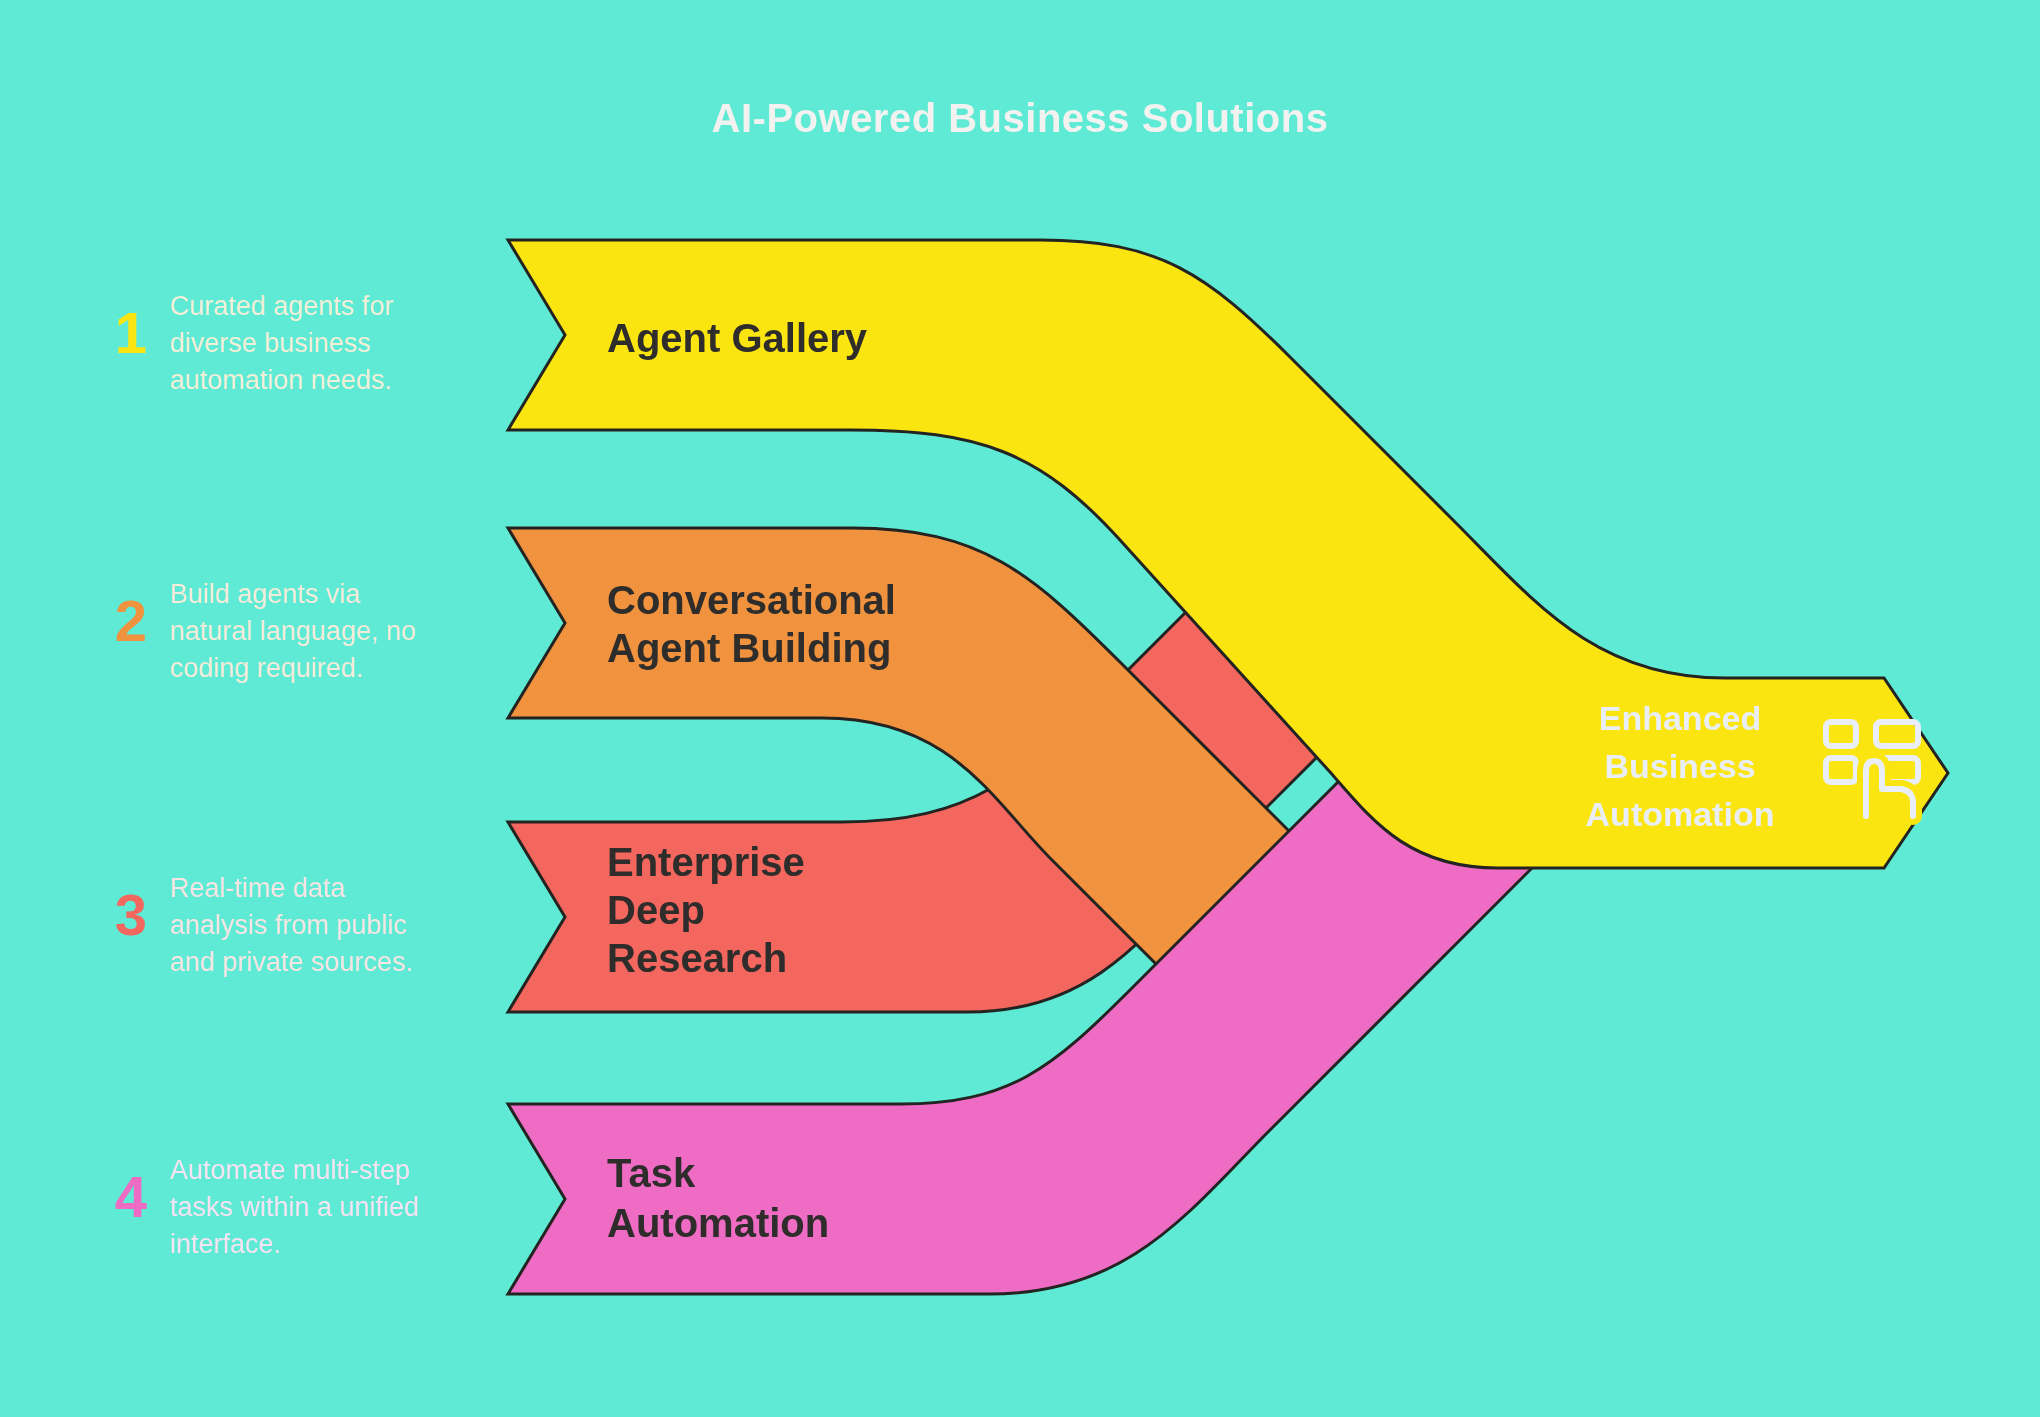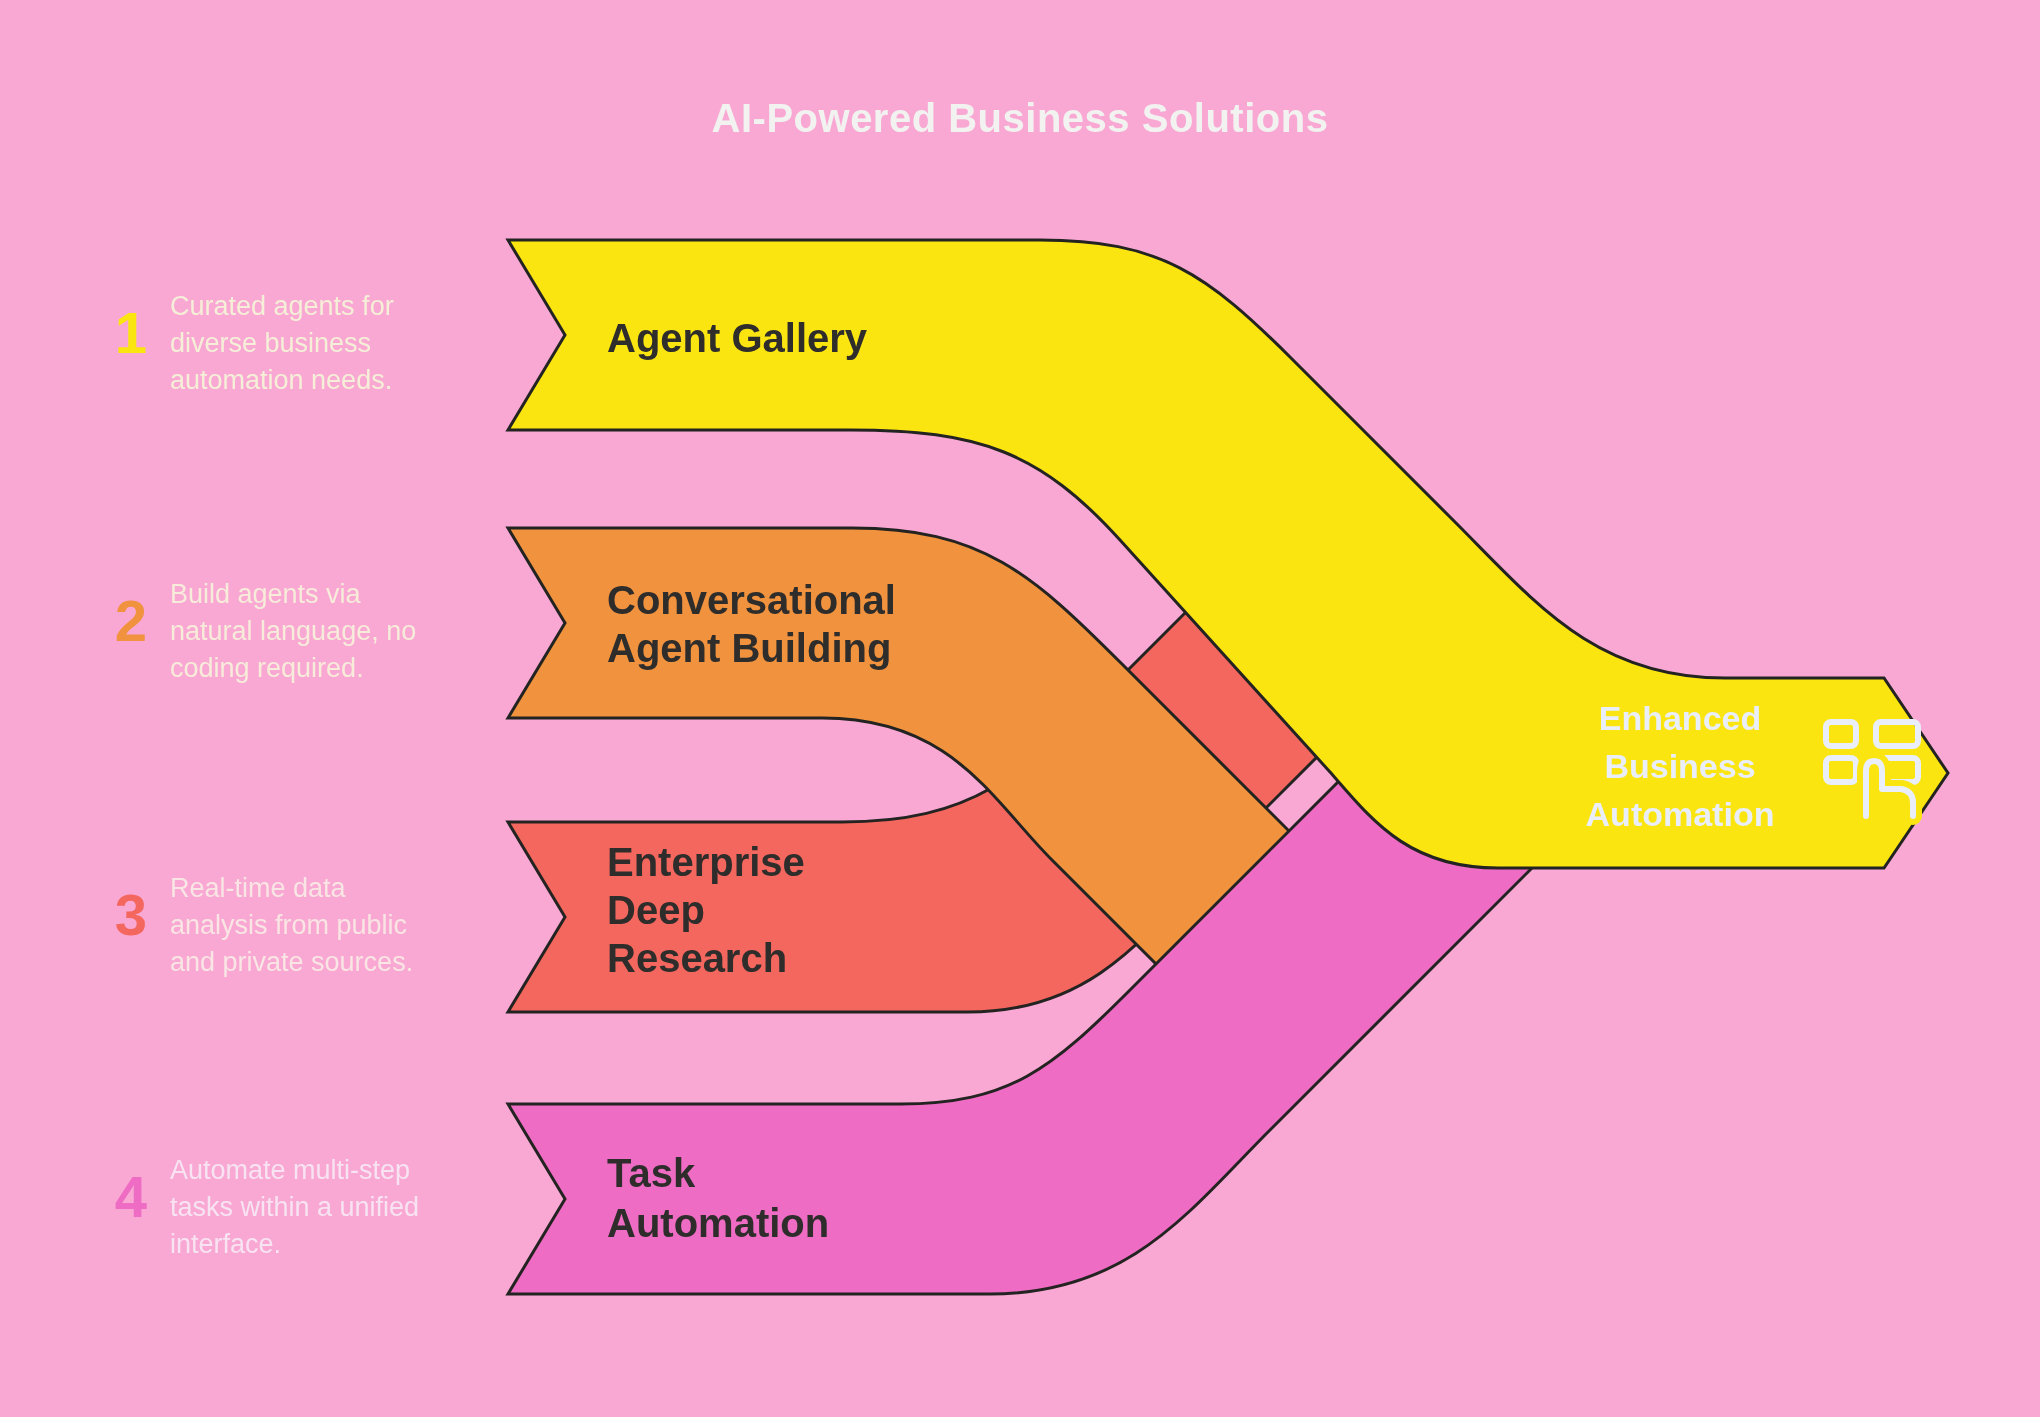--- a/index.html
+++ b/index.html
@@ -1,20 +1,20 @@
 <!DOCTYPE html>
 <html><head>
 <meta charset="utf-8">
 <style>
   html, body { margin: 0; padding: 0; background: #2b2b29; }
   .canvas {
     position: relative;
     width: 2040px;
     height: 1417px;
-    background: #f9a8d4;
+    background: #5eead4;
     overflow: hidden;
     font-family: "Liberation Sans", sans-serif;
   }
   svg { position: absolute; inset: 0; display: block; }
   .ribbon { stroke: #232321; stroke-width: 3; }
   .title-text {
     font-family: "Liberation Sans", sans-serif;
     font-size: 40px;
     font-weight: 600;
     letter-spacing: 0.5px;

